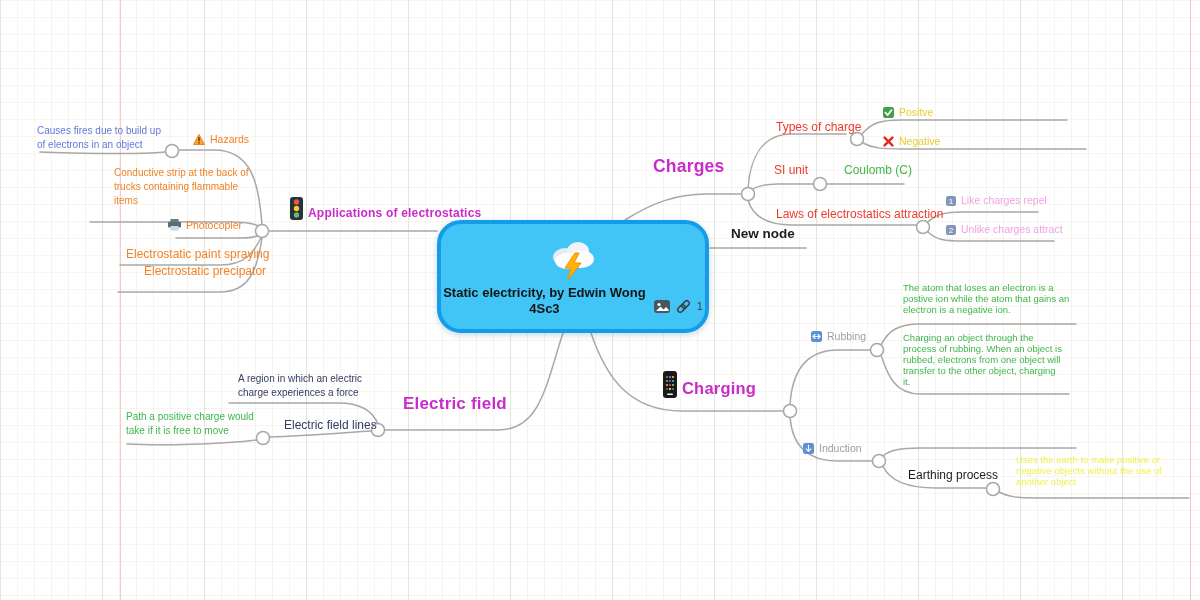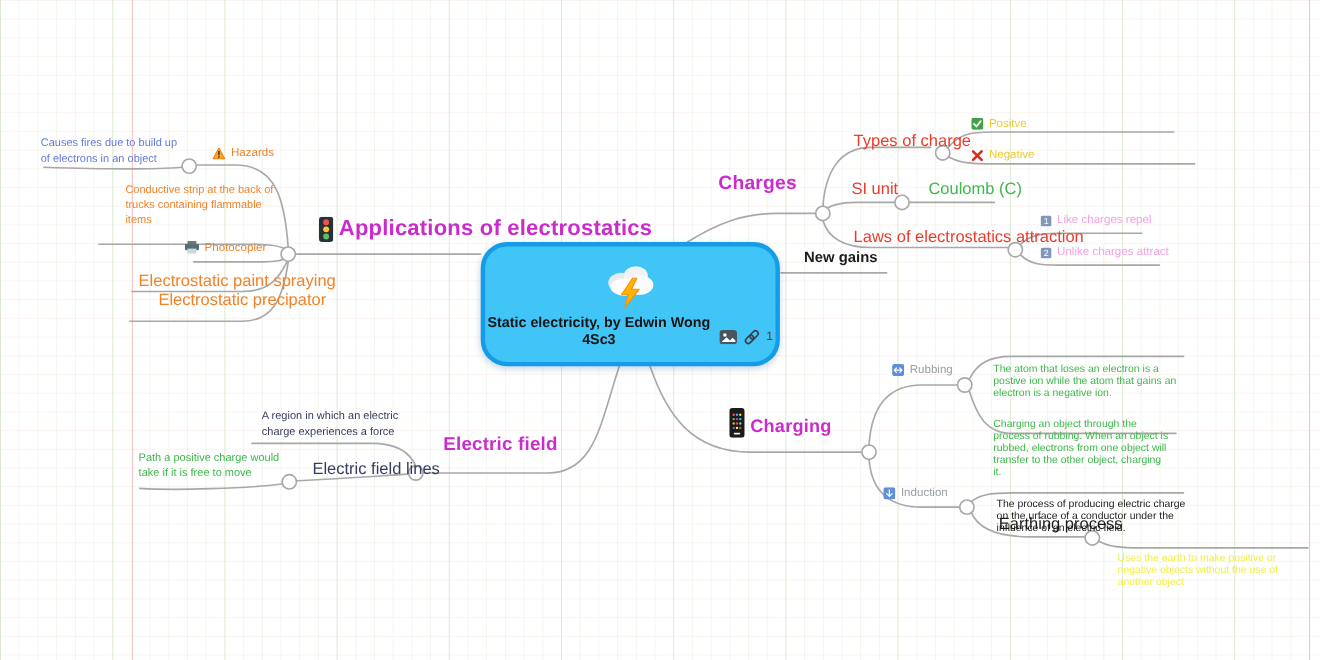--- a/index.html
+++ b/index.html
@@ -8,23 +8,23 @@
     font-family:"Liberation Sans",sans-serif;
     background-color:#ffffff;
     background-image:
       linear-gradient(to right, rgba(130,175,95,.18) 1px, transparent 1px),
       linear-gradient(to bottom, rgba(235,185,160,.16) 1px, transparent 1px),
       linear-gradient(to right, rgba(120,170,90,.10) 1px, transparent 1px);
     background-size:102px 102px, 17px 17px, 17px 17px;
   }
   .page-line{position:absolute;top:0;width:1px;height:600px;background:rgba(238,160,160,.55);}
   svg.wires{position:absolute;left:0;top:0;}
-  .lbl{position:absolute;white-space:nowrap;font-size:15px;color:#333;}
+  .lbl{position:absolute;white-space:nowrap;font-size:12px;color:#333;}
   .grp{position:absolute;display:flex;align-items:flex-end;gap:5px;white-space:nowrap;font-size:10.5px;}
-  .para{position:absolute;white-space:pre-line;font-size:9.5px;line-height:11px;margin-top:48px;}
+  .para{position:absolute;white-space:pre-line;font-size:9.5px;line-height:11px;}
   .para-l{position:absolute;white-space:pre-line;font-size:10px;line-height:14px;}
   .topic{font-weight:bold;font-size:16.5px;color:#cb2bcb;letter-spacing:.2px;}
   .c-red{color:#ee3a2c}.c-orange{color:#f08228}.c-gold{color:#e9cd2e}
   .c-blue{color:#6478da}.c-navy{color:#353c63}.c-green{color:#3eb74b}
   .c-pink{color:#f2a2e2}.c-gray{color:#9aa0a6}.c-black{color:#1c1c1c}
   .root-node{
     position:absolute;left:437px;top:220px;width:264px;height:105px;
     background:#41c4f6;border:4px solid #149ce8;border-radius:24px;
     box-shadow:0 2px 6px rgba(30,100,160,.25);
     display:flex;flex-direction:column;align-items:center;justify-content:center;gap:4px;
@@ -123,21 +123,21 @@
     </div>
   </div>
 
   <div class="grp" style="left:290px;top:197px">
     <svg width="13" height="23" viewBox="0 0 13 23">
       <rect width="13" height="23" rx="3" fill="#263238"></rect>
       <circle cx="6.5" cy="5" r="2.7" fill="#ef5350"></circle>
       <circle cx="6.5" cy="11.5" r="2.7" fill="#ffca28"></circle>
       <circle cx="6.5" cy="18" r="2.7" fill="#66bb6a"></circle>
     </svg>
-    <span class="topic" style="font-size:20px">Applications of electrostatics</span>
+    <span class="topic" style="font-size:12px">Applications of electrostatics</span>
   </div>
 
   <div class="grp" style="left:193px;top:133px">
     <svg width="12" height="11" viewBox="0 0 12 11">
       <polygon points="6,0.5 11.5,10.5 0.5,10.5" fill="#f9a825" stroke="#ef6c00" stroke-width="0.8" stroke-linejoin="round"></polygon>
       <rect x="5.3" y="3.2" width="1.4" height="4" fill="#4e342e"></rect>
       <rect x="5.3" y="8" width="1.4" height="1.4" fill="#4e342e"></rect>
     </svg>
     <span class="c-orange">Hazards</span>
   </div>
@@ -199,21 +199,21 @@
   </div>
 
   <div class="grp" style="left:946px;top:223px">
     <svg width="10" height="10" viewBox="0 0 10 10">
       <rect width="10" height="10" rx="2" fill="#8296bb"></rect>
       <text x="5" y="8" font-size="8" font-family="Liberation Sans, sans-serif" fill="#fff" text-anchor="middle">2</text>
     </svg>
     <span class="c-pink">Unlike charges attract</span>
   </div>
 
-  <div class="lbl c-black" style="left:731px;top:226px;font-weight:bold;font-size:13.5px">New gains</div>
+  <div class="lbl c-black" style="left:731px;top:226px;font-weight:bold;font-size:13.5px">New node</div>
 
   <div class="grp" style="left:663px;top:371px">
     <svg width="14" height="27" viewBox="0 0 14 27">
       <rect width="14" height="27" rx="3" fill="#1a1a1a"></rect>
       <g>
         <circle cx="4" cy="6" r="1.1" fill="#ef5350"></circle>
           <circle cx="7" cy="6" r="1.1" fill="#42a5f5"></circle>
           <circle cx="10" cy="6" r="1.1" fill="#ffca28"></circle>
         <circle cx="4" cy="10" r="1.1" fill="#66bb6a"></circle>
           <circle cx="7" cy="10" r="1.1" fill="#ab47bc"></circle>
@@ -248,21 +248,18 @@
 it.</div>
 
   <div class="grp" style="left:803px;top:442px">
     <svg width="11" height="11" viewBox="0 0 11 11">
       <rect width="11" height="11" rx="2.2" fill="#5f8fd9"></rect>
       <path d="M5.5 2.3 V8.3 M5.5 8.3 L3 5.8 M5.5 8.3 L8 5.8" stroke="#fff" stroke-width="1.1" fill="none" stroke-linecap="round"></path>
     </svg>
     <span class="c-gray">Induction</span>
   </div>
 
-  <div class="para c-black" style="left:906px;top:405px">The process of producing electric charge
-on the urface of a conductor under the
-influence of an electric field.</div>
   <div class="lbl c-black" style="left:908px;top:468px">Earthing process</div>
   <div class="para" style="left:1016px;top:454px;color:#eff04e">Uses the earth to make positive or
 negative objects without the use of
 another object</div>
 
 </div>
 
 </body></html>

